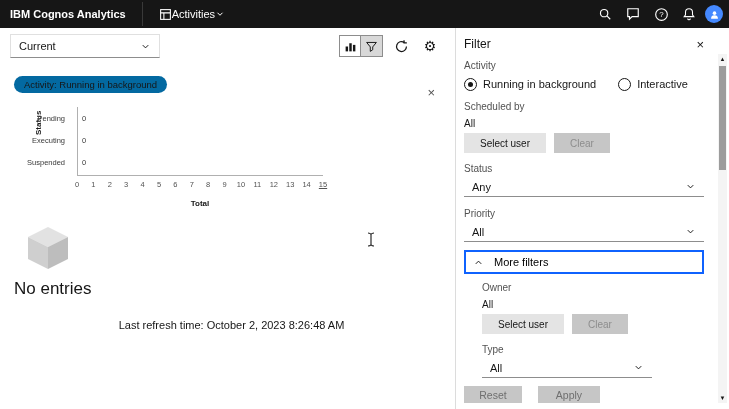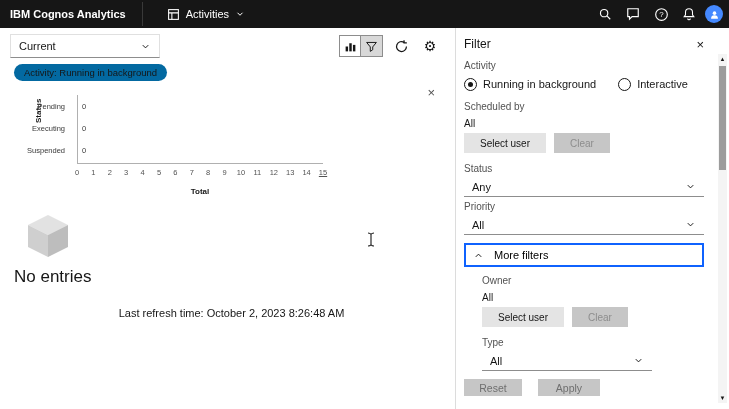--- a/index.html
+++ b/index.html
@@ -3,32 +3,32 @@
 <meta charset="utf-8">
 <style>
   * { box-sizing: border-box; margin: 0; padding: 0; }
   html,body { width: 729px; height: 409px; }
   body { font-family: "Liberation Sans", sans-serif; color: #161616; background: #fff; overflow: hidden; }
   .app { position: relative; width: 729px; height: 409px; background: #fff; }
 
   
   .header { height: 28px; background: #161616; display: flex; align-items: center; color: #fff; }
   .brand { font-size: 11px; font-weight: bold; padding: 0 16px 0 10px; white-space: nowrap; }
-  .nav-item { display: flex; align-items: center; gap: 6px; height: 24px; padding: 0 24px; font-size: 11px; border-left: 1px solid #393939; cursor: pointer; }
+  .nav-item { display: flex; align-items: center; height: 24px; padding: 0 16px; font-size: 11px; border-left: 1px solid #393939; cursor: pointer; }
   .header-right { margin-left: auto; display: flex; align-items: center; height: 28px; }
   .hicon { width: 28px; height: 28px; display: flex; align-items: center; justify-content: center; cursor: pointer; }
   .avatar { width: 18px; height: 18px; border-radius: 50%; background: #4589ff; display: flex; align-items: center; justify-content: center; margin: 0 6px 0 2px; cursor: pointer; }
 
   
   .body-row { display: flex; height: 381px; }
   .main { flex: 1; position: relative; overflow: hidden; }
   .panel { width: 274px; position: relative; border-left: 1px solid #dcdcdc; padding: 8px 25px 0 8px; }
 
   
-  .main-toolbar { display: flex; align-items: center; margin: 6px 14px 0 10px; height: 24px; }
+  .main-toolbar { display: flex; align-items: center; margin: 6px 14px 12px 10px; height: 24px; }
   .dropdown { height: 24px; background: #fff; border-bottom: 1px solid #8d8d8d; display: flex; align-items: center; justify-content: space-between; padding: 0 8px; font-size: 11px; cursor: pointer; }
   .current-dd { width: 150px; border: 1px solid #e0e0e0; border-bottom: 1px solid #8d8d8d; }
   .toolbar-icons { margin-left: auto; display: flex; align-items: center; }
   .tool-btn { width: 22px; height: 22px; display: flex; align-items: center; justify-content: center; background: #fff; border: none; cursor: pointer; }
   .seg { border: 1px solid #8d8d8d; }
   .seg + .seg { border-left: none; }
   .seg.active { background: #d8d8d8; }
   .plain { margin-left: 7px; }
   .gear-glyph { font-size: 14px; line-height: 1; color: #161616; }
 
@@ -62,21 +62,21 @@
   .field-label { font-size: 10px; color: #525252; height: 11px; line-height: 11px; }
   .sub-label { font-size: 10px; color: #161616; height: 11px; line-height: 11px; margin-top: 6px; }
   .radio-row { display: flex; align-items: center; gap: 22px; margin-top: 6px; height: 14px; }
   .radio { display: flex; align-items: center; gap: 6px; font-size: 11px; cursor: pointer; }
   .radio-circle { width: 13px; height: 13px; border: 1px solid #161616; border-radius: 50%; position: relative; flex: 0 0 auto; }
   .radio-circle.selected::after { content: ""; position: absolute; inset: 3px; background: #161616; border-radius: 50%; }
   .btn-row { display: flex; gap: 8px; margin-top: 4px; }
   .btn { font-size: 10px; height: 20px; border: none; cursor: pointer; display: inline-flex; align-items: center; justify-content: center; }
   .btn-select { width: 82px; background: #e4e4e4; color: #161616; }
   .btn-clear { width: 56px; background: #c6c6c6; color: #8d8d8d; }
-  .mt10 { margin-top: 10px; } .mt12 { margin-top: 4px; } .mt8 { margin-top: 8px; }
+  .mt10 { margin-top: 10px; } .mt12 { margin-top: 11px; } .mt8 { margin-top: 8px; }
   .dd-full { margin-top: 3px; height: 20px; }
   .accordion { margin-top: 8px; height: 24px; border: 2px solid #0f62fe; display: flex; align-items: center; gap: 10px; padding: 0 7px; font-size: 11px; cursor: pointer; background: #fff; width: 100%; }
   .acc-content { padding-left: 18px; }
   .dd-type { width: 170px; margin-top: 3px; height: 20px; }
   .panel-actions { display: flex; gap: 16px; margin-top: 8px; }
   .btn-action { width: 58px; height: 17px; background: #c6c6c6; color: #6f6f6f; font-size: 10.5px; }
   .btn-apply { width: 62px; }
 
   
   .scrollbar { position: absolute; right: 2px; top: 26px; bottom: 6px; width: 9px; background: #f4f4f4; }

